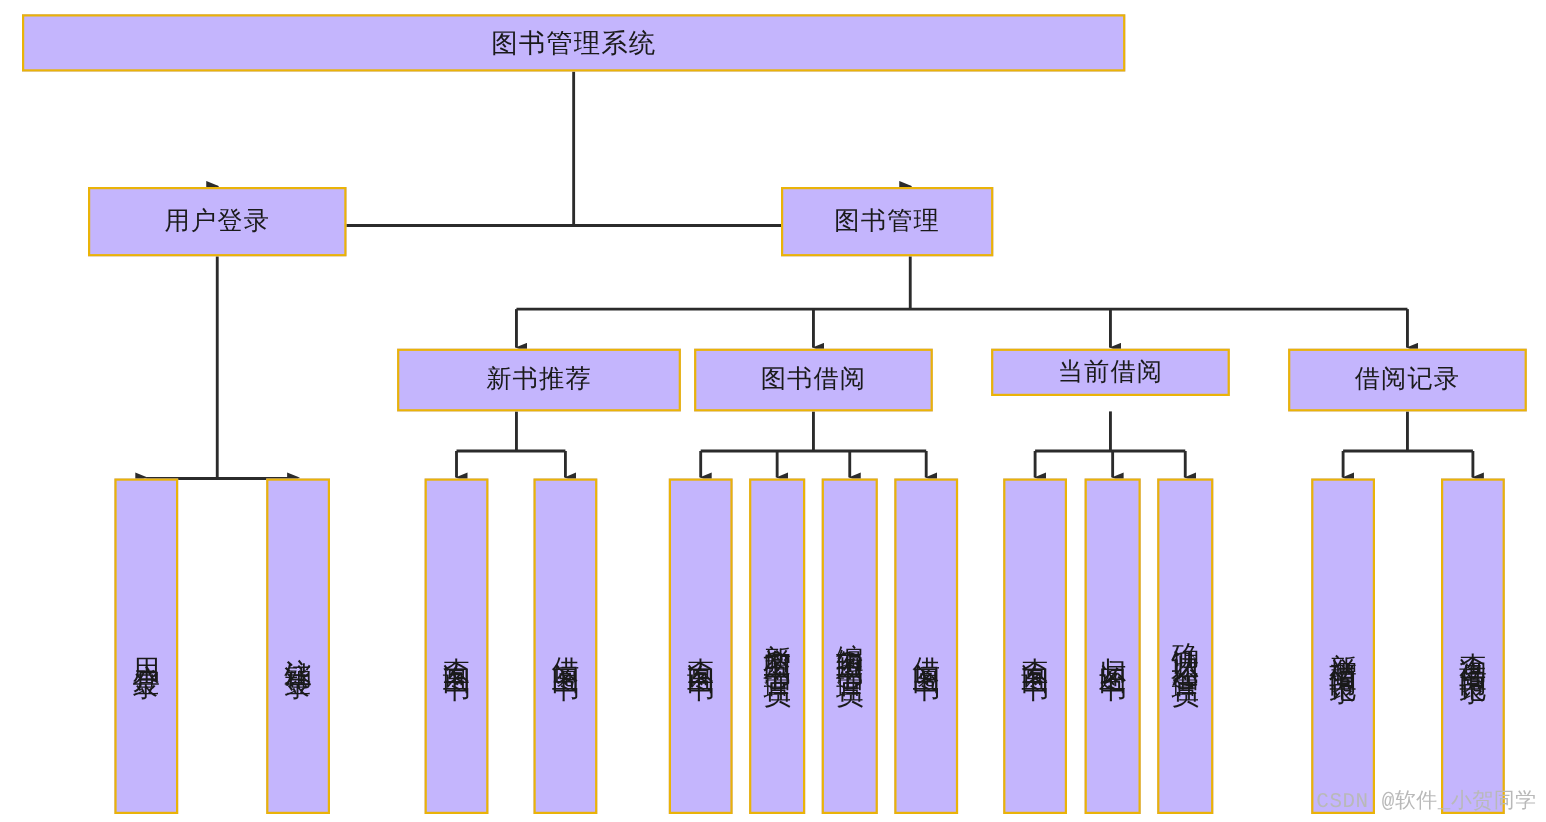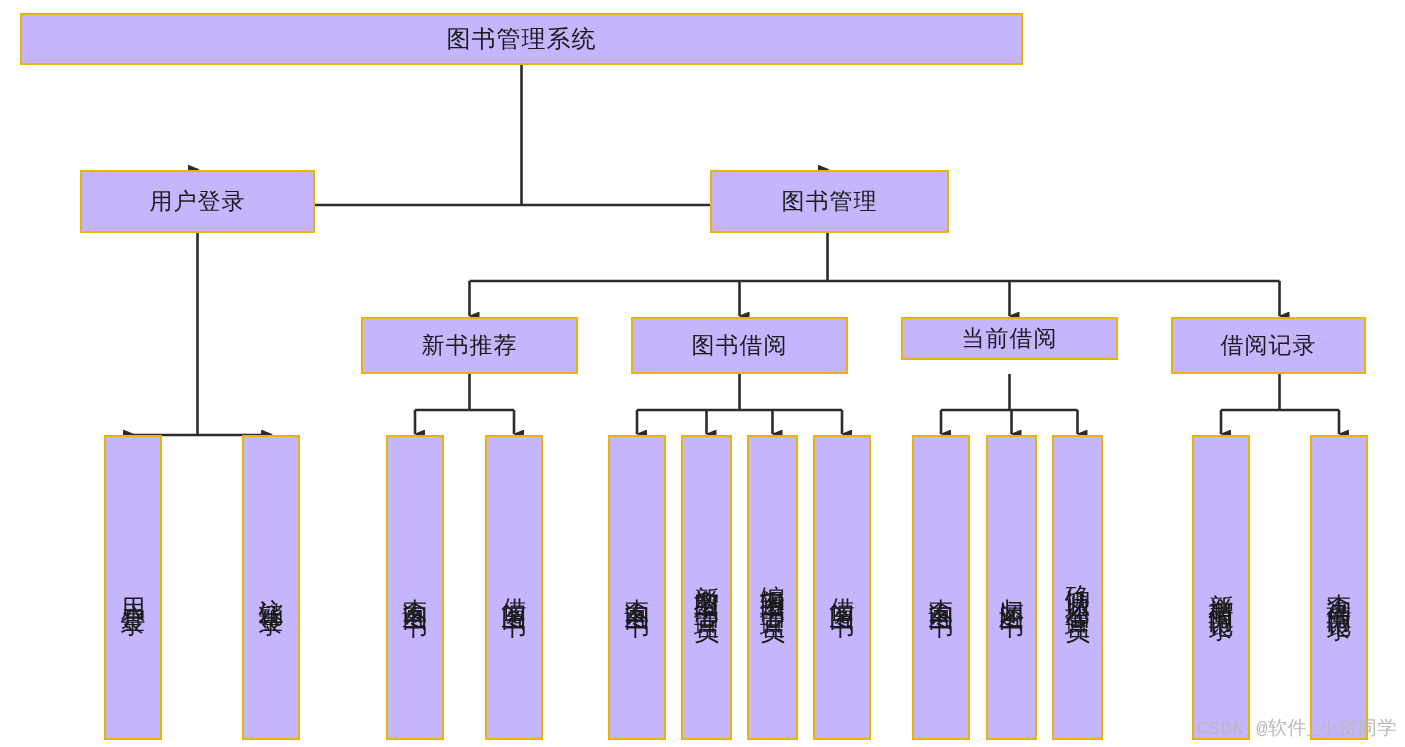--- a/index.html
+++ b/index.html
@@ -125,33 +125,33 @@
       </g>
   </svg>
 
   <div id="nodes-layer">
       <div class="node node-root h-node" style="left: 20px; top: 13px; width: 1003px; height: 52px;">
         <span class="lbl">图书管理系统</span>
       </div>
       <div class="node h-node" style="left: 80px; top: 170px; width: 235px; height: 63px;">
         <span class="lbl">用户登录</span>
       </div>
-      <div class="node h-node" style="left: 710px; top: 170px; width: 239px; height: 63px;">
+      <div class="node h-node" style="left: 710px; top: 170px; width: 193px; height: 63px;">
         <span class="lbl">图书管理</span>
       </div>
-      <div class="node h-node" style="left: 361px; top: 317px; width: 217px; height: 57px;">
+      <div class="node h-node" style="left: 361px; top: 317px; width: 258px; height: 57px;">
         <span class="lbl">新书推荐</span>
       </div>
       <div class="node h-node" style="left: 631px; top: 317px; width: 217px; height: 57px; justify-content: center;">
         <span class="lbl">图书借阅</span>
       </div>
       <div class="node h-node" style="left: 901px; top: 317px; width: 217px; height: 43px;">
         <span class="lbl">当前借阅</span>
       </div>
-      <div class="node h-node" style="left: 1171px; top: 317px; width: 195px; height: 57px; align-items: center;">
+      <div class="node h-node" style="left: 1171px; top: 317px; width: 217px; height: 57px; align-items: center;">
         <span class="lbl">借阅记录</span>
       </div>
       <div class="node v-node" style="left: 104px; top: 435px; width: 58px; height: 305px;">
         <span class="lbl">用户登录</span>
       </div>
       <div class="node v-node" style="left: 242px; top: 435px; width: 58px; height: 305px;">
         <span class="lbl">注销登录</span>
       </div>
       <div class="node v-node" style="left: 386px; top: 435px; width: 58px; height: 305px;">
         <span class="lbl">查询图书</span>

